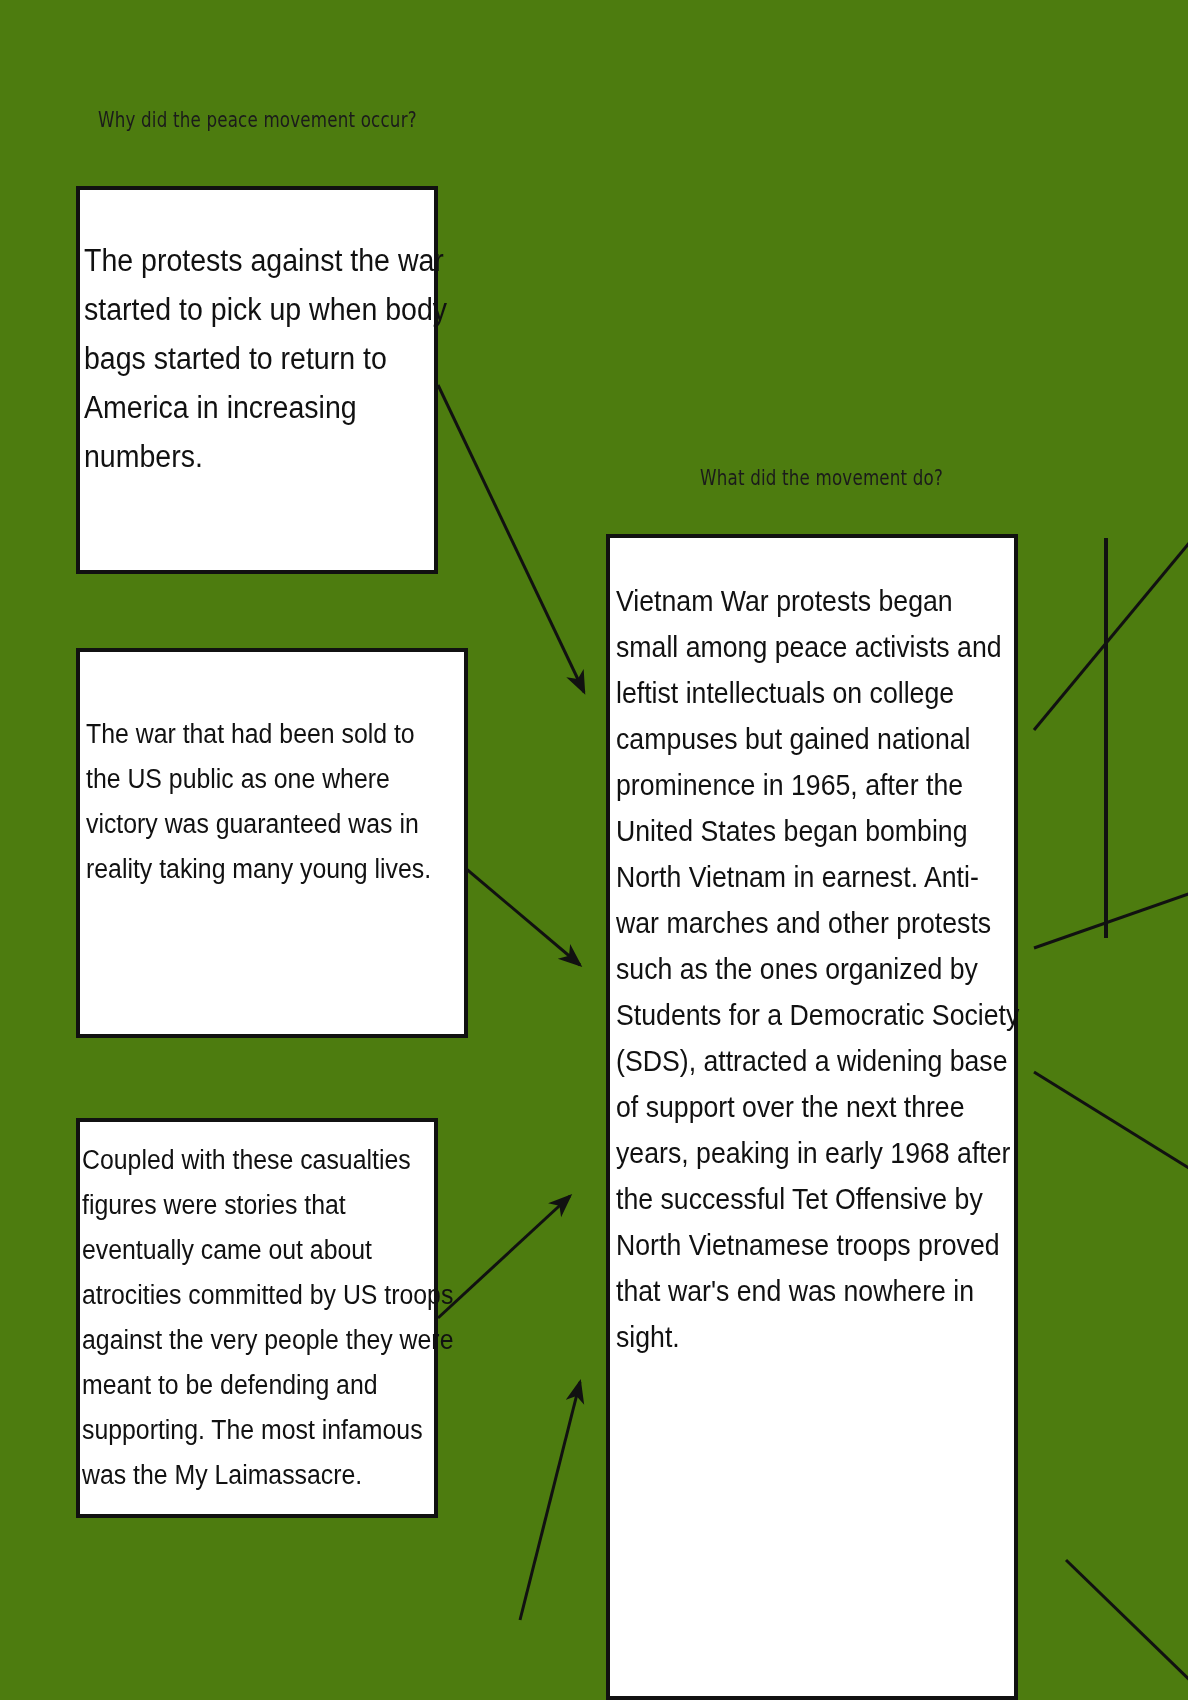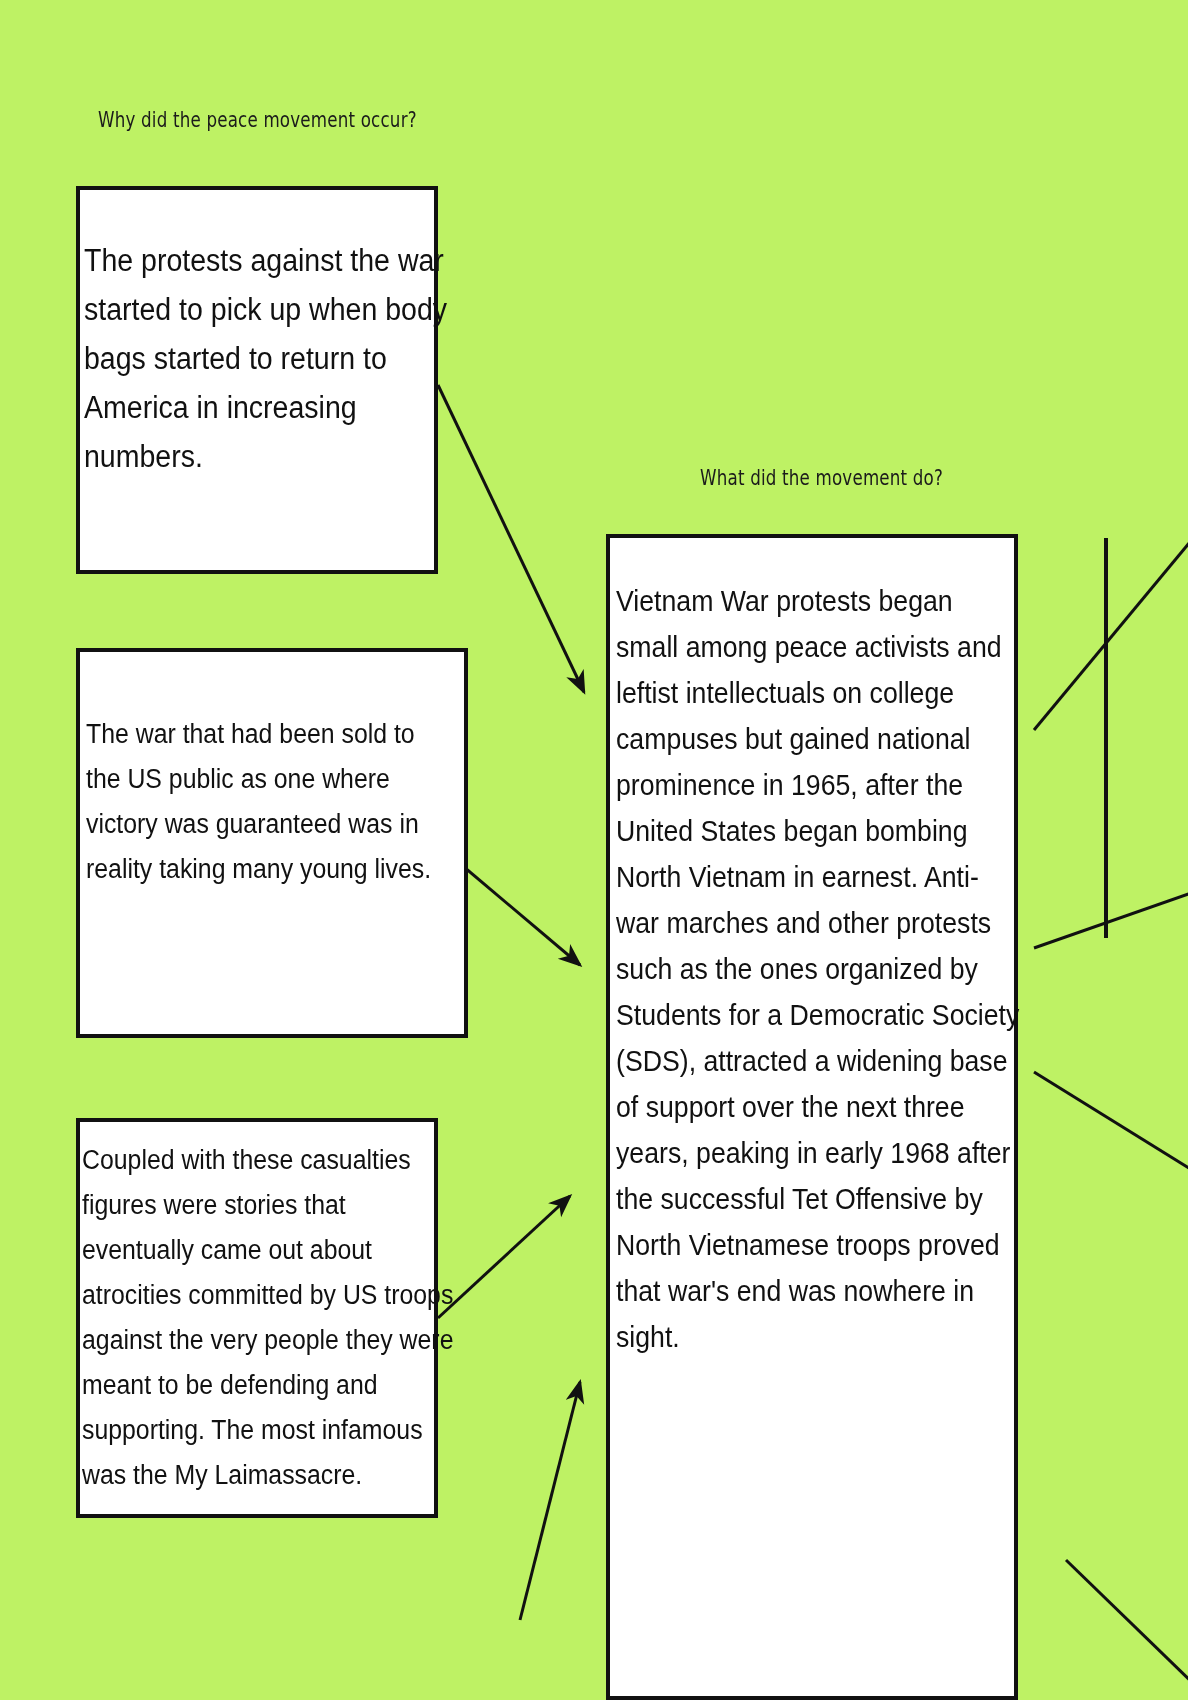--- a/index.html
+++ b/index.html
@@ -4,21 +4,21 @@
 <style>
   html, body {
     margin: 0;
     padding: 0;
     background: #ffffff;
   }
   #page {
     position: relative;
     width: 1188px;
     height: 1700px;
-    background: #bef264;
+    background: #4d7c0f;
     overflow: hidden;
     font-family: "Liberation Sans", "DejaVu Sans", sans-serif;
   }
 
   
   .heading {
     position: absolute;
     font-family: "DejaVu Sans", sans-serif;
     font-size: 19px;
     font-weight: 400;

